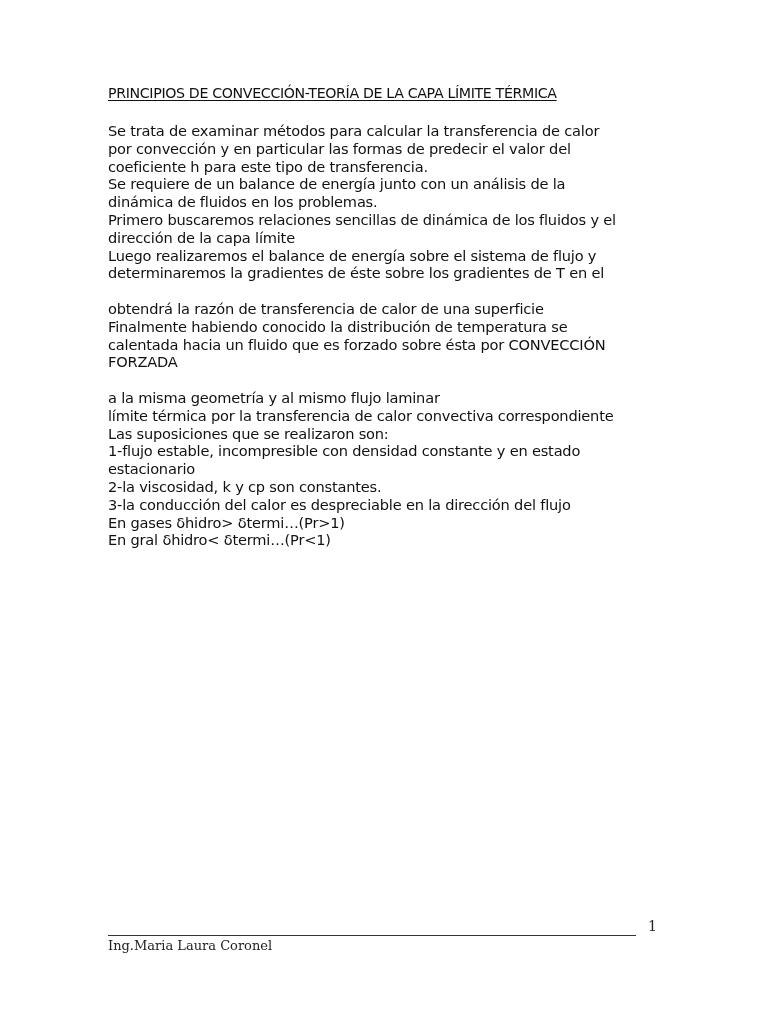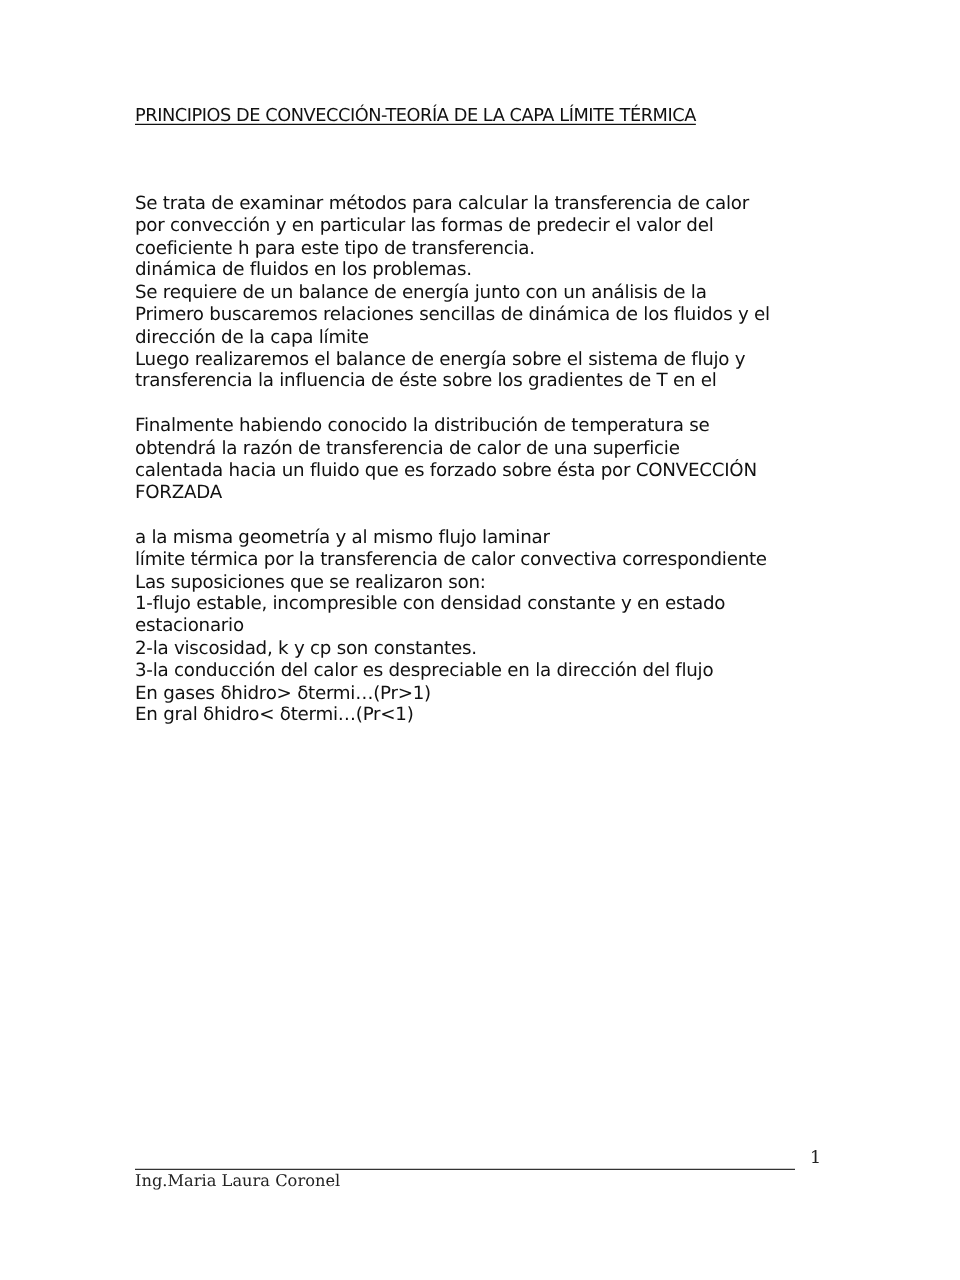--- a/index.html
+++ b/index.html
@@ -8,21 +8,21 @@
     font-family: "DejaVu Sans", sans-serif; color: #111111;
   }
   .page { position: absolute; left: 0; top: 0; width: 632px; height: 1024px; background: #fff; }
   .title {
     position: absolute; left: 108px; top: 85px;
     font-size: 14.2px; letter-spacing: -0.35px; text-decoration: underline; text-underline-offset: 2px;
     white-space: nowrap;
   }
   .body-text {
     position: absolute; left: 108px; top: 122px; width: 560px;
-    font-size: 14.6px; line-height: 17.8px; letter-spacing: -0.2px; margin-top: 32px;
+    font-size: 14.6px; line-height: 17.8px; letter-spacing: -0.2px;
   }
   .line { display: block; white-space: nowrap; height: 17.8px; }
   .gap { display: block; height: 17.8px; }
   .footer-rule { position: absolute; left: 108px; top: 935px; width: 528px; height: 1px; background: #333; }
   .footer-author {
     position: absolute; left: 108px; top: 938px;
     font-family: "DejaVu Serif", serif; font-size: 13px; color: #222;
   }
   .page-number {
     position: absolute; left: 648px; top: 918px;
@@ -33,31 +33,31 @@
 <body>
 
 <div class="page">
   <div class="title">PRINCIPIOS DE CONVECCIÓN-TEORÍA DE LA CAPA LÍMITE TÉRMICA</div>
 
   <div class="body-text">
     <div>
       <span class="line">Se trata de examinar métodos para calcular la transferencia de calor</span>
       <span class="line">por convección y en particular las formas de predecir el valor del</span>
       <span class="line">coeficiente h para este tipo de transferencia.</span>
+      <span class="line">Se requiere de un balance de energía junto con un análisis de la</span>
       <span class="line">dinámica de fluidos en los problemas.</span>
-      <span class="line">Se requiere de un balance de energía junto con un análisis de la</span>
       <span class="line">Primero buscaremos relaciones sencillas de dinámica de los fluidos y el</span>
       <span class="line">dirección de la capa límite</span>
       <span class="line">Luego realizaremos el balance de energía sobre el sistema de flujo y</span>
-      <span class="line">transferencia la influencia de éste sobre los gradientes de T en el</span>
+      <span class="line">determinaremos la gradientes de éste sobre los gradientes de T en el</span>
     </div>
     <span class="gap"></span>
     <div>
+      <span class="line">obtendrá la razón de transferencia de calor de una superficie</span>
       <span class="line">Finalmente habiendo conocido la distribución de temperatura se</span>
-      <span class="line">obtendrá la razón de transferencia de calor de una superficie</span>
       <span class="line">calentada hacia un fluido que es forzado sobre ésta por CONVECCIÓN</span>
       <span class="line">FORZADA</span>
     </div>
     <span class="gap"></span>
     <div>
       <span class="line">a la misma geometría y al mismo flujo laminar</span>
       <span class="line">límite térmica por la transferencia de calor convectiva correspondiente</span>
       <span class="line">Las suposiciones que se realizaron son:</span>
       <span class="line">1-flujo estable, incompresible con densidad constante y en estado</span>
       <span class="line">estacionario</span>

